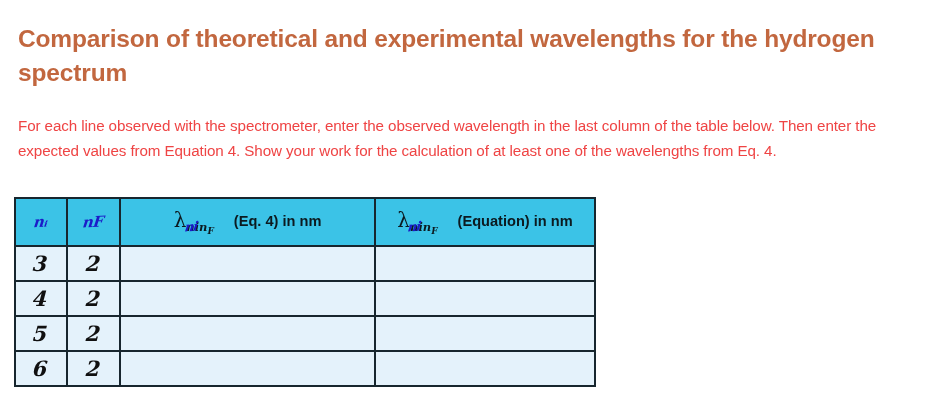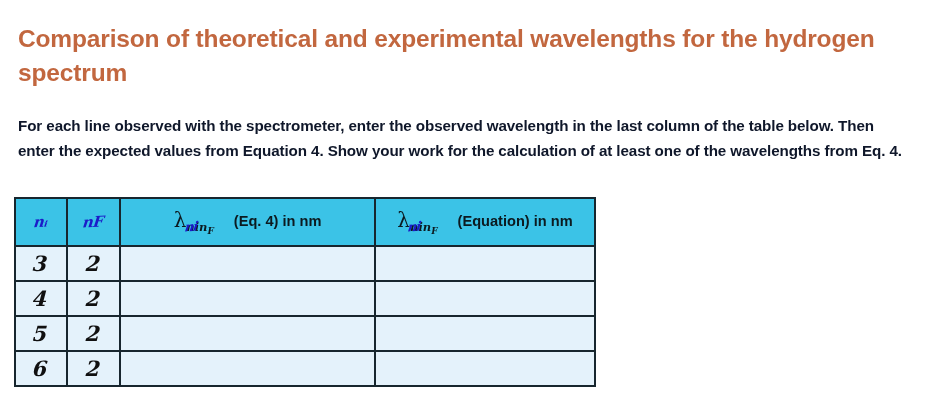--- a/index.html
+++ b/index.html
@@ -37,23 +37,22 @@
   }
 
   
   .intro {
     position: absolute;
     left: 18px;
     top: 99px;
     width: 886px;
     font-size: 15.2px;
     line-height: 1.62;
-    color: #0f172a;
+    color: #ef4444;
     letter-spacing: -0.1px;
-    font-weight: bold;
   }
 
   
   .tbl-wrap {
     position: absolute;
     left: 14px;
     top: 197px;
     width: 580px;
   }
   table.data-table {

